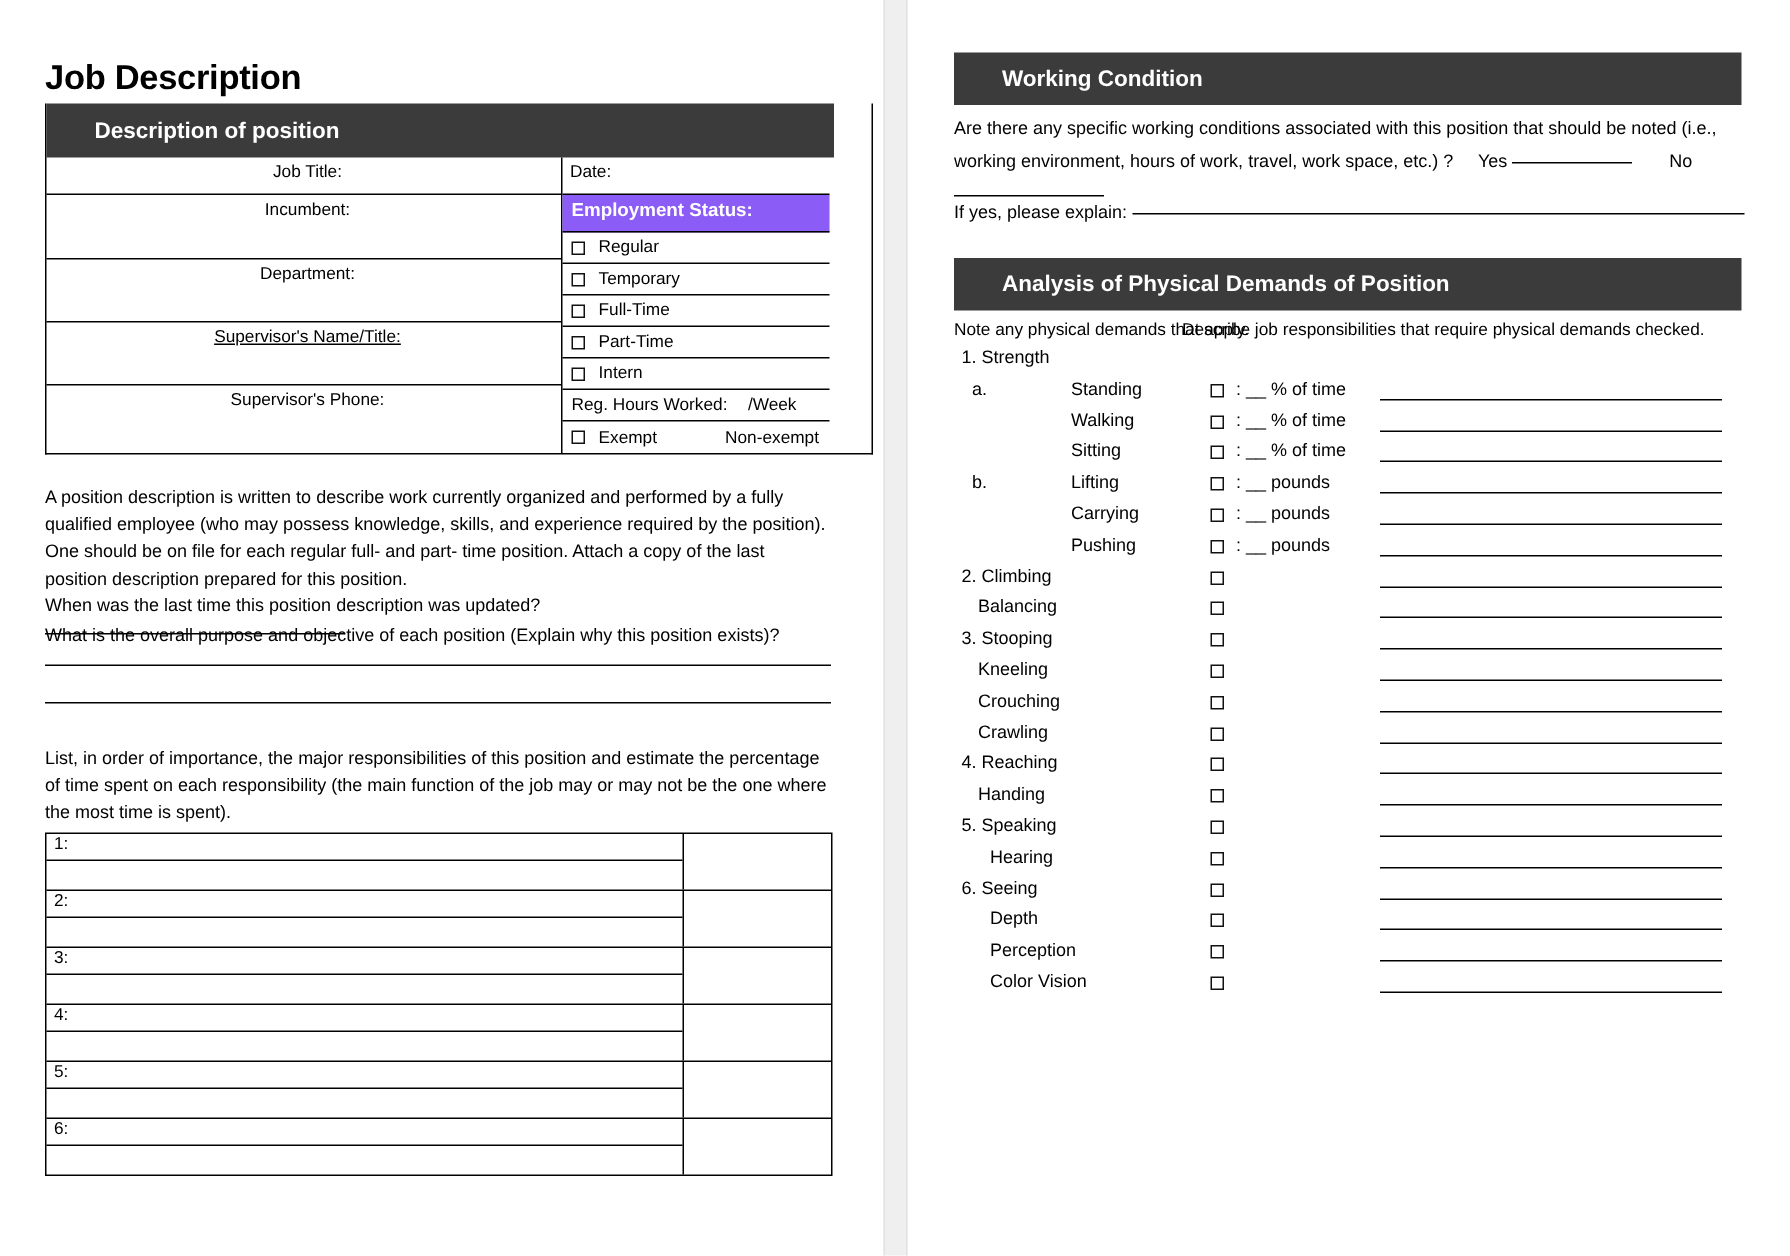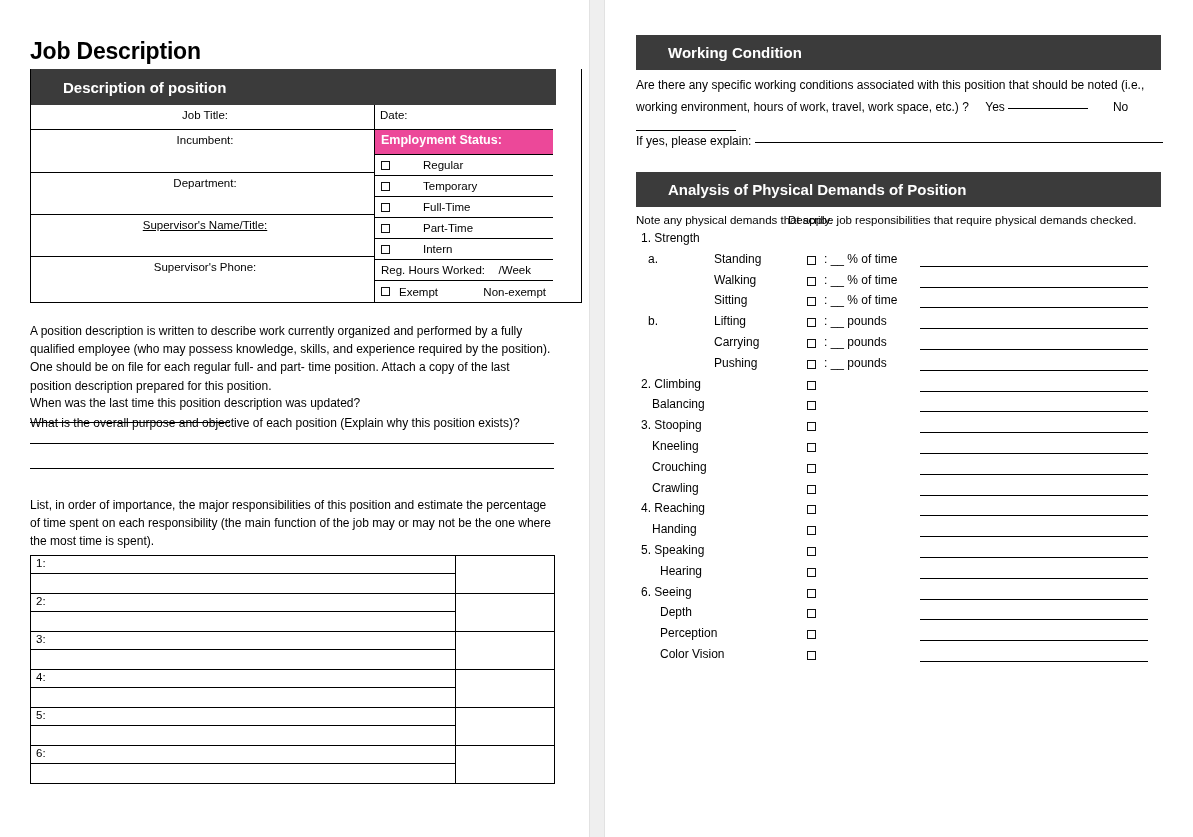--- a/index.html
+++ b/index.html
@@ -45,22 +45,22 @@
     box-sizing:border-box;border-bottom:1.5px solid #000;
     font-size:11.5px;padding:4px 0 0 5px;
   }
   .cellrow:last-child{border-bottom:none;}
   .dl-r1{height:25px;}
   .dl-r2{height:43px;}
   .dl-r3{height:42px;}
   .dl-r4{height:42px;text-decoration:underline;}
   .dl-r5{height:42px;}
   .dr-date{height:25px;}
-  .dr-emp{height:25px;background:#ec4899;color:#fff;font-weight:bold;font-size:12.5px;padding-top:3px;padding-left:6px;}
-  .dr-chk{height:21px;display:flex;align-items:center;padding-top:0;padding-left:6px;gap:24px;}
+  .dr-emp{height:25px;background:#8b5cf6;color:#fff;font-weight:bold;font-size:12.5px;padding-top:3px;padding-left:6px;}
+  .dr-chk{height:21px;display:flex;align-items:center;padding-top:0;padding-left:6px;}
   .dr-hours{height:21px;display:flex;align-items:center;padding-top:0;padding-left:6px;}
   .chk{
     display:inline-block;width:9px;height:9px;border:1.2px solid #111;
     margin-right:9px;box-sizing:border-box;background:#fff;flex:none;
   }
   .spacer-week{flex:1;}
   .week{padding-right:22px;}
   .nonexempt{margin-left:auto;padding-right:7px;}
 
   

